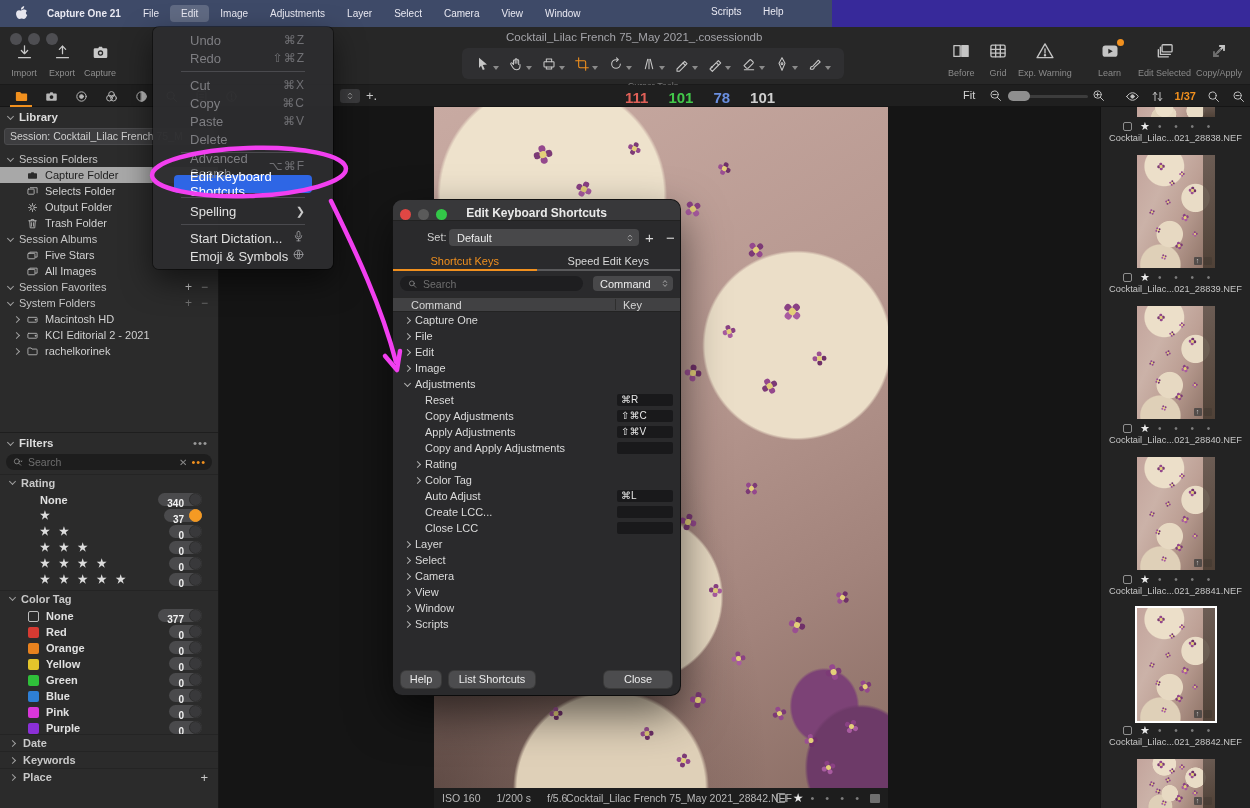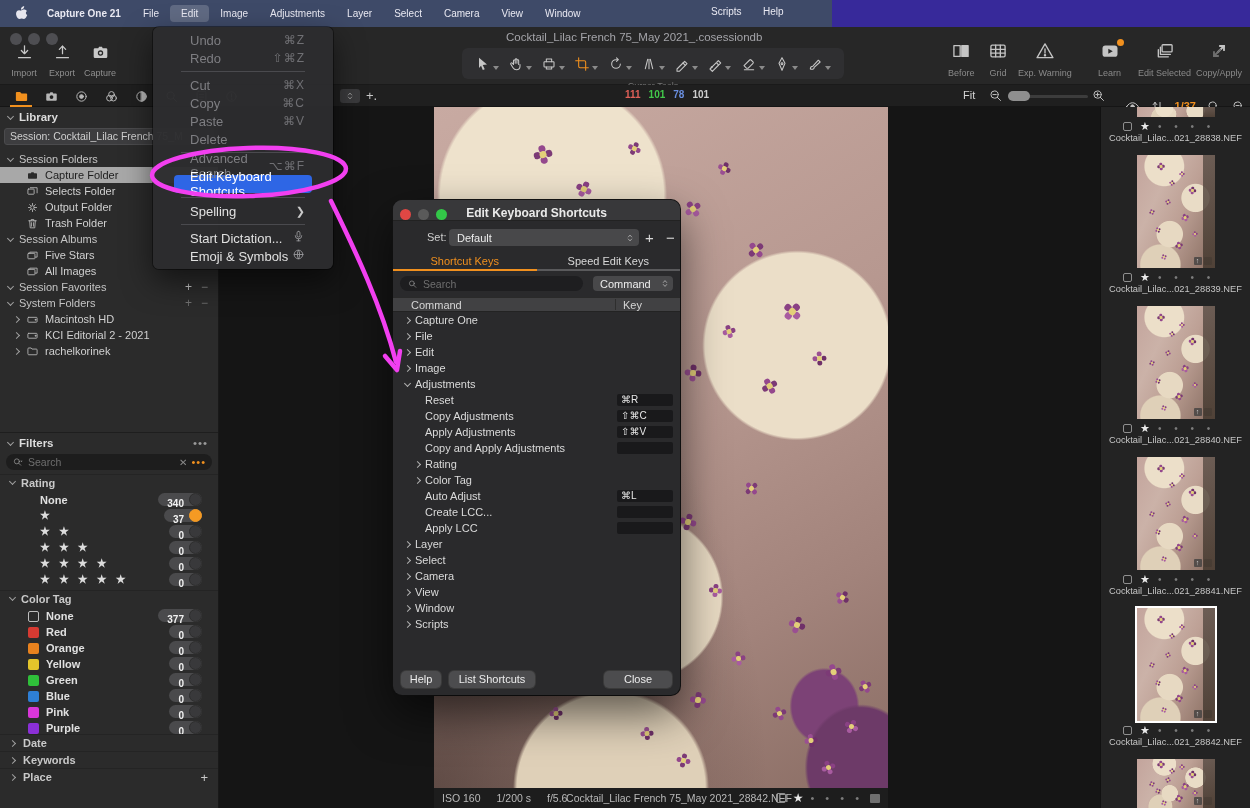--- a/index.html
+++ b/index.html
@@ -43,27 +43,27 @@
   #browserbar { position:absolute; top:85px; left:0; width:1250px; height:22px; background:#1f1f1f; border-bottom:1px solid #151515; }
   #tooltabs { position:absolute; left:6px; top:0; display:flex; height:22px; }
   .ttab { width:30px; display:flex; align-items:center; justify-content:center; position:relative; }
   .ttab .icon svg { width:15px; height:15px; color:#b5b5b5; }
   .ttab.active .icon svg { color:#F1901E; }
   .ttab.active::after { content:""; position:absolute; left:4px; right:4px; bottom:0; height:2px; background:#F1901E; }
   #variant-stepper { position:absolute; left:340px; top:4px; width:20px; height:14px; background:#3a3a3c; border-radius:3px;
     display:flex; align-items:center; justify-content:center; }
   #variant-stepper svg { width:10px; height:10px; color:#c0c0c0; }
   #new-variant { position:absolute; left:366px; top:3px; font-size:13px; color:#c9c9c9; }
-  #rgb-readout { position:absolute; left:625px; top:4px; display:flex; gap:8px; font-size:10px; font-weight:bold; }
+  #rgb-readout { position:absolute; left:625px; top:4px; display:flex; gap:20px; font-size:15px; font-weight:bold; }
   #rgb-readout .r { color:#e06058; } #rgb-readout .g { color:#42c84a; } #rgb-readout .b { color:#6a8fe0; } #rgb-readout .l { color:#cfcfcf; }
   #fit-label { position:absolute; left:963px; top:4px; font-size:11px; color:#d6d6d6; }
   .mag { position:absolute; top:3px; } .mag svg { width:15px; height:15px; color:#c0c0c0; }
   #zoom-track { position:absolute; left:1008px; top:10px; width:80px; height:3px; background:#3c3c3c; border-radius:2px; }
   #zoom-knob { position:absolute; left:0; top:-4px; width:22px; height:10px; background:#8f8f8f; border-radius:5px; }
-  #browser-right { position:absolute; right:4px; top:0; height:22px; display:flex; align-items:center; gap:10px;margin-top:10px; }
+  #browser-right { position:absolute; right:4px; top:0; height:22px; display:flex; align-items:center; gap:10px; }
   #browser-right .icon svg { width:15px; height:15px; color:#c0c0c0; }
   #position-indicator { color:#F1901E; font-size:11px; font-weight:bold; }
 
   
   #content { position:absolute; top:107px; left:0; width:1250px; height:701px; display:flex; }
   #sidebar { width:219px; height:701px; background:#2b2b2b; border-right:1px solid #191919; position:relative; font-size:11px; }
   #viewer { flex:1; position:relative; background:#151515; }
   #filmstrip { width:150px; background:#232323; border-left:1px solid #111; overflow:hidden; padding-top:0; }
 
   
@@ -1224,21 +1224,21 @@
         </div>
         <div class="dlg-row">
           <span style="margin-left: 32px;">Auto Adjust</span>
           <span class="key-field">⌘L</span>
         </div>
         <div class="dlg-row">
           <span style="margin-left: 32px;">Create LCC...</span>
           <span class="key-field"></span>
         </div>
         <div class="dlg-row">
-          <span style="margin-left: 32px;">Apply LCC</span>
+          <span style="margin-left: 32px;">Close LCC</span>
           <span class="key-field"></span>
         </div>
         <div class="dlg-row">
           <span class="chev col" style="margin-left: 12px;"></span>
           <span style="margin-left: 5px;">Layer</span>
         </div>
         <div class="dlg-row">
           <span class="chev col" style="margin-left: 12px;"></span>
           <span style="margin-left: 5px;">Select</span>
         </div>

